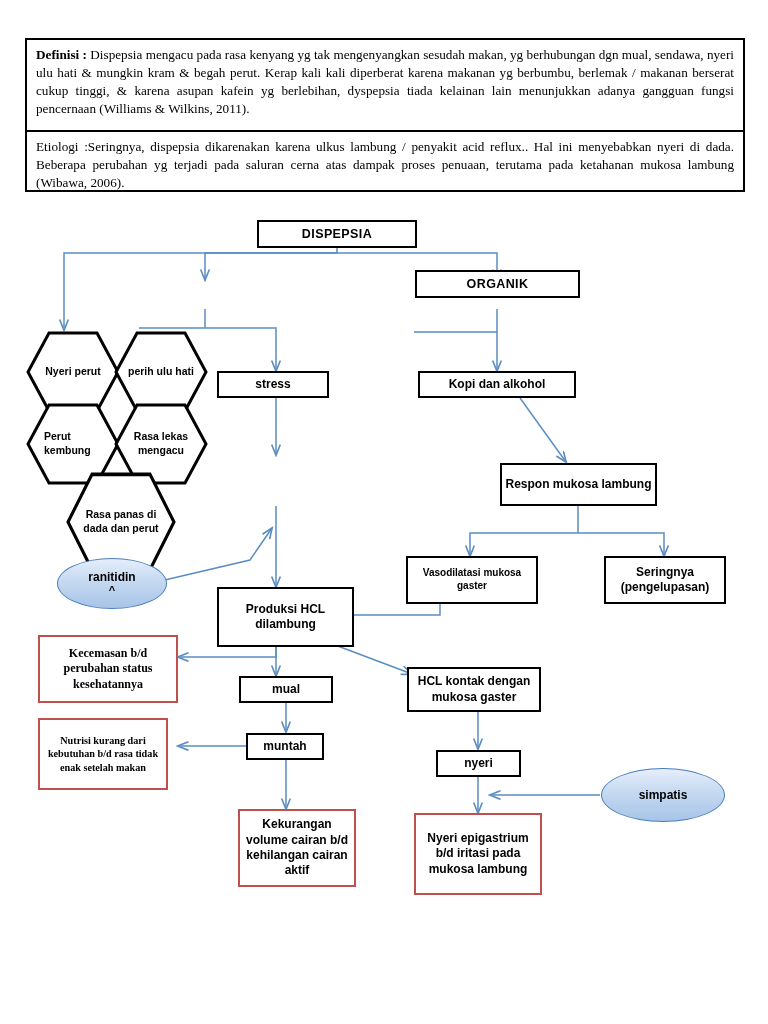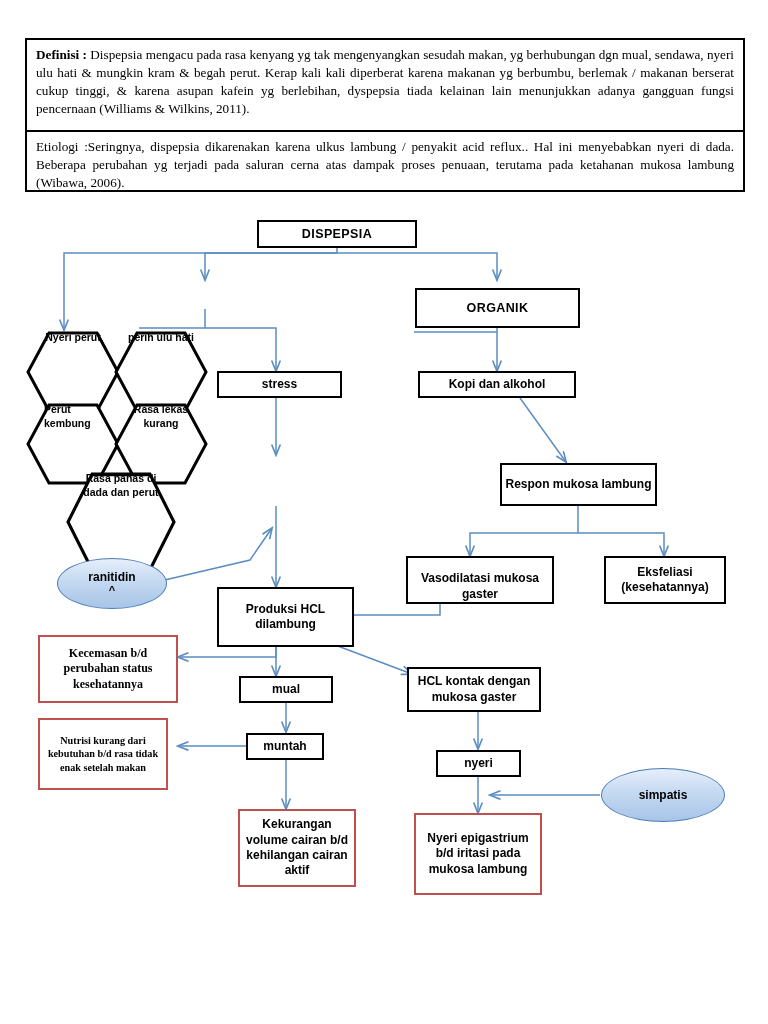--- a/index.html
+++ b/index.html
@@ -30,21 +30,21 @@
     font-weight:bold;color:#000;
     line-height:1.28;
   }
   .node.black{border:2.6px solid #000;}
   .node.red{border:2.4px solid #C0504D;}
   .node .t{display:block;padding:0 3px;}
 
   
   .hex{
     position:absolute;
-    display:flex;justify-content:center;
+    display:flex;align-items:center;justify-content:center;
     text-align:center;
     font-family:"Liberation Sans", sans-serif;
     font-weight:bold;color:#000;line-height:1.3;
   }
   .hex .hexbg{
     position:absolute;left:0;top:0;width:100%;height:100%;
   }
   .hex .t{position:relative;z-index:2;padding:0 14px;}
 
   
@@ -130,21 +130,21 @@
 
       <path d="M600,795 L490,795"></path>
     </g>
   </svg>
 
   <div class="node black" style="left:257px;top:220px;width:160px;height:28px;font-size:12.5px;letter-spacing:.4px;">
     <span class="t">DISPEPSIA</span>
   </div>
 
 
-  <div class="node black" style="left:415px;top:288px;width:165px;height:40px;font-size:12.5px;letter-spacing:.4px;">
+  <div class="node black" style="left:415px;top:270px;width:165px;height:28px;font-size:12.5px;letter-spacing:.4px;">
     <span class="t">ORGANIK</span>
   </div>
 
   <div class="hex" style="left:26px;top:331px;width:94px;height:82px;font-size:10.5px;">
     <svg class="hexbg" viewBox="0 0 94 82" preserveAspectRatio="none">
       <polygon points="23,2 71,2 92,41 71,80 23,80 2,41" fill="#fff" stroke="#000" stroke-width="3"></polygon>
     </svg>
     <span class="t">Nyeri perut</span>
   </div>
 
@@ -159,49 +159,49 @@
     <svg class="hexbg" viewBox="0 0 94 82" preserveAspectRatio="none">
       <polygon points="23,2 71,2 92,41 71,80 23,80 2,41" fill="#fff" stroke="#000" stroke-width="3"></polygon>
     </svg>
     <span class="t" style="text-align:left;padding-left:18px;width:62px;">Perut kembung</span>
   </div>
 
   <div class="hex" style="left:114px;top:403px;width:94px;height:82px;font-size:10.5px;">
     <svg class="hexbg" viewBox="0 0 94 82" preserveAspectRatio="none">
       <polygon points="23,2 71,2 92,41 71,80 23,80 2,41" fill="#fff" stroke="#000" stroke-width="3"></polygon>
     </svg>
-    <span class="t">Rasa lekas kurang</span>
+    <span class="t">Rasa lekas mengacu</span>
   </div>
 
   <div class="hex" style="left:66px;top:472px;width:110px;height:100px;font-size:10.5px;">
     <svg class="hexbg" viewBox="0 0 110 84" preserveAspectRatio="none">
       <polygon points="26,2 84,2 108,42 84,82 26,82 2,42" fill="#fff" stroke="#000" stroke-width="3"></polygon>
     </svg>
     <span class="t">Rasa panas di dada dan perut</span>
   </div>
 
-  <div class="node black" style="left:217px;top:371px;width:125px;height:27px;font-size:12px;">
+  <div class="node black" style="left:217px;top:371px;width:112px;height:27px;font-size:12px;">
     <span class="t">stress</span>
   </div>
 
   <div class="node black" style="left:418px;top:371px;width:158px;height:27px;font-size:12px;">
     <span class="t">Kopi dan alkohol</span>
   </div>
 
 
   <div class="node black" style="left:500px;top:463px;width:157px;height:43px;font-size:12px;">
     <span class="t">Respon mukosa lambung</span>
   </div>
 
-  <div class="node black" style="left:406px;top:556px;width:148px;height:48px;font-size:12px;align-items:flex-end;">
+  <div class="node black" style="left:406px;top:556px;width:132px;height:48px;font-size:10px;">
     <span class="t">Vasodilatasi mukosa gaster</span>
   </div>
 
   <div class="node black" style="left:604px;top:556px;width:122px;height:48px;font-size:12px;">
-    <span class="t">Eksfeliasi (kesehatannya)</span>
+    <span class="t">Seringnya (pengelupasan)</span>
   </div>
 
   <div class="ellipse" style="left:57px;top:558px;width:110px;height:51px;font-size:12px;flex-direction:column;">
     <span>ranitidin</span>
     <span class="sub">^</span>
   </div>
 
   <div class="node black" style="left:217px;top:587px;width:137px;height:60px;font-size:12px;">
     <span class="t">Produksi HCL dilambung</span>
   </div>

